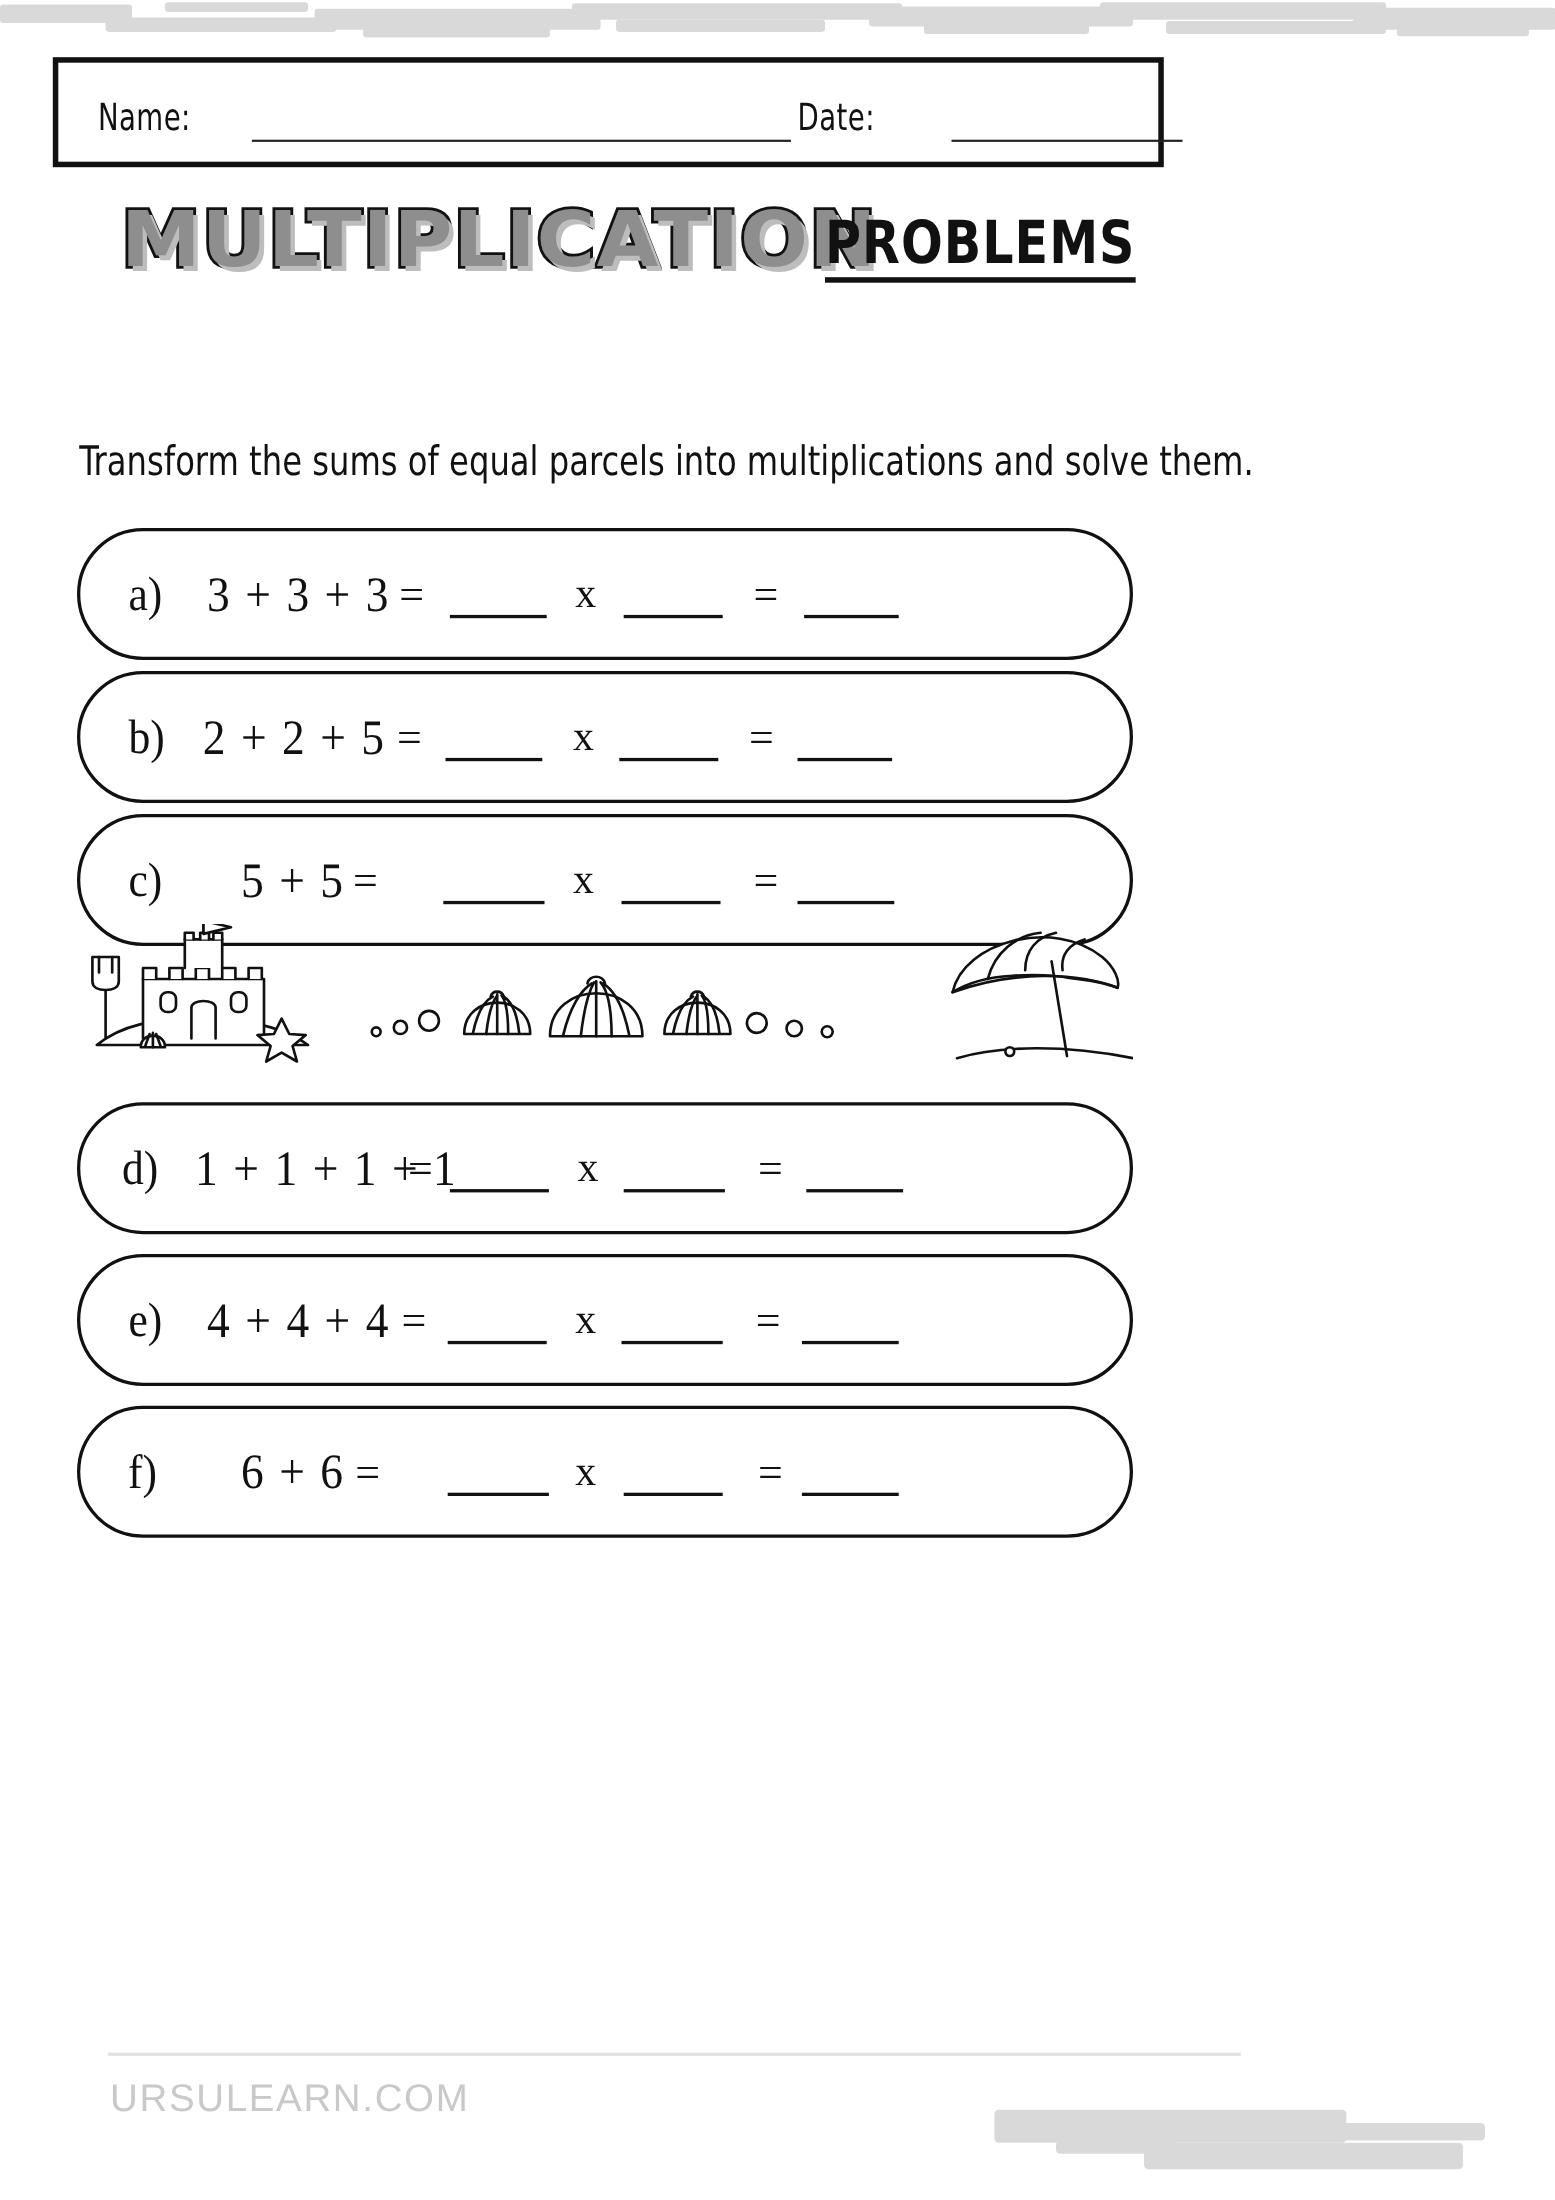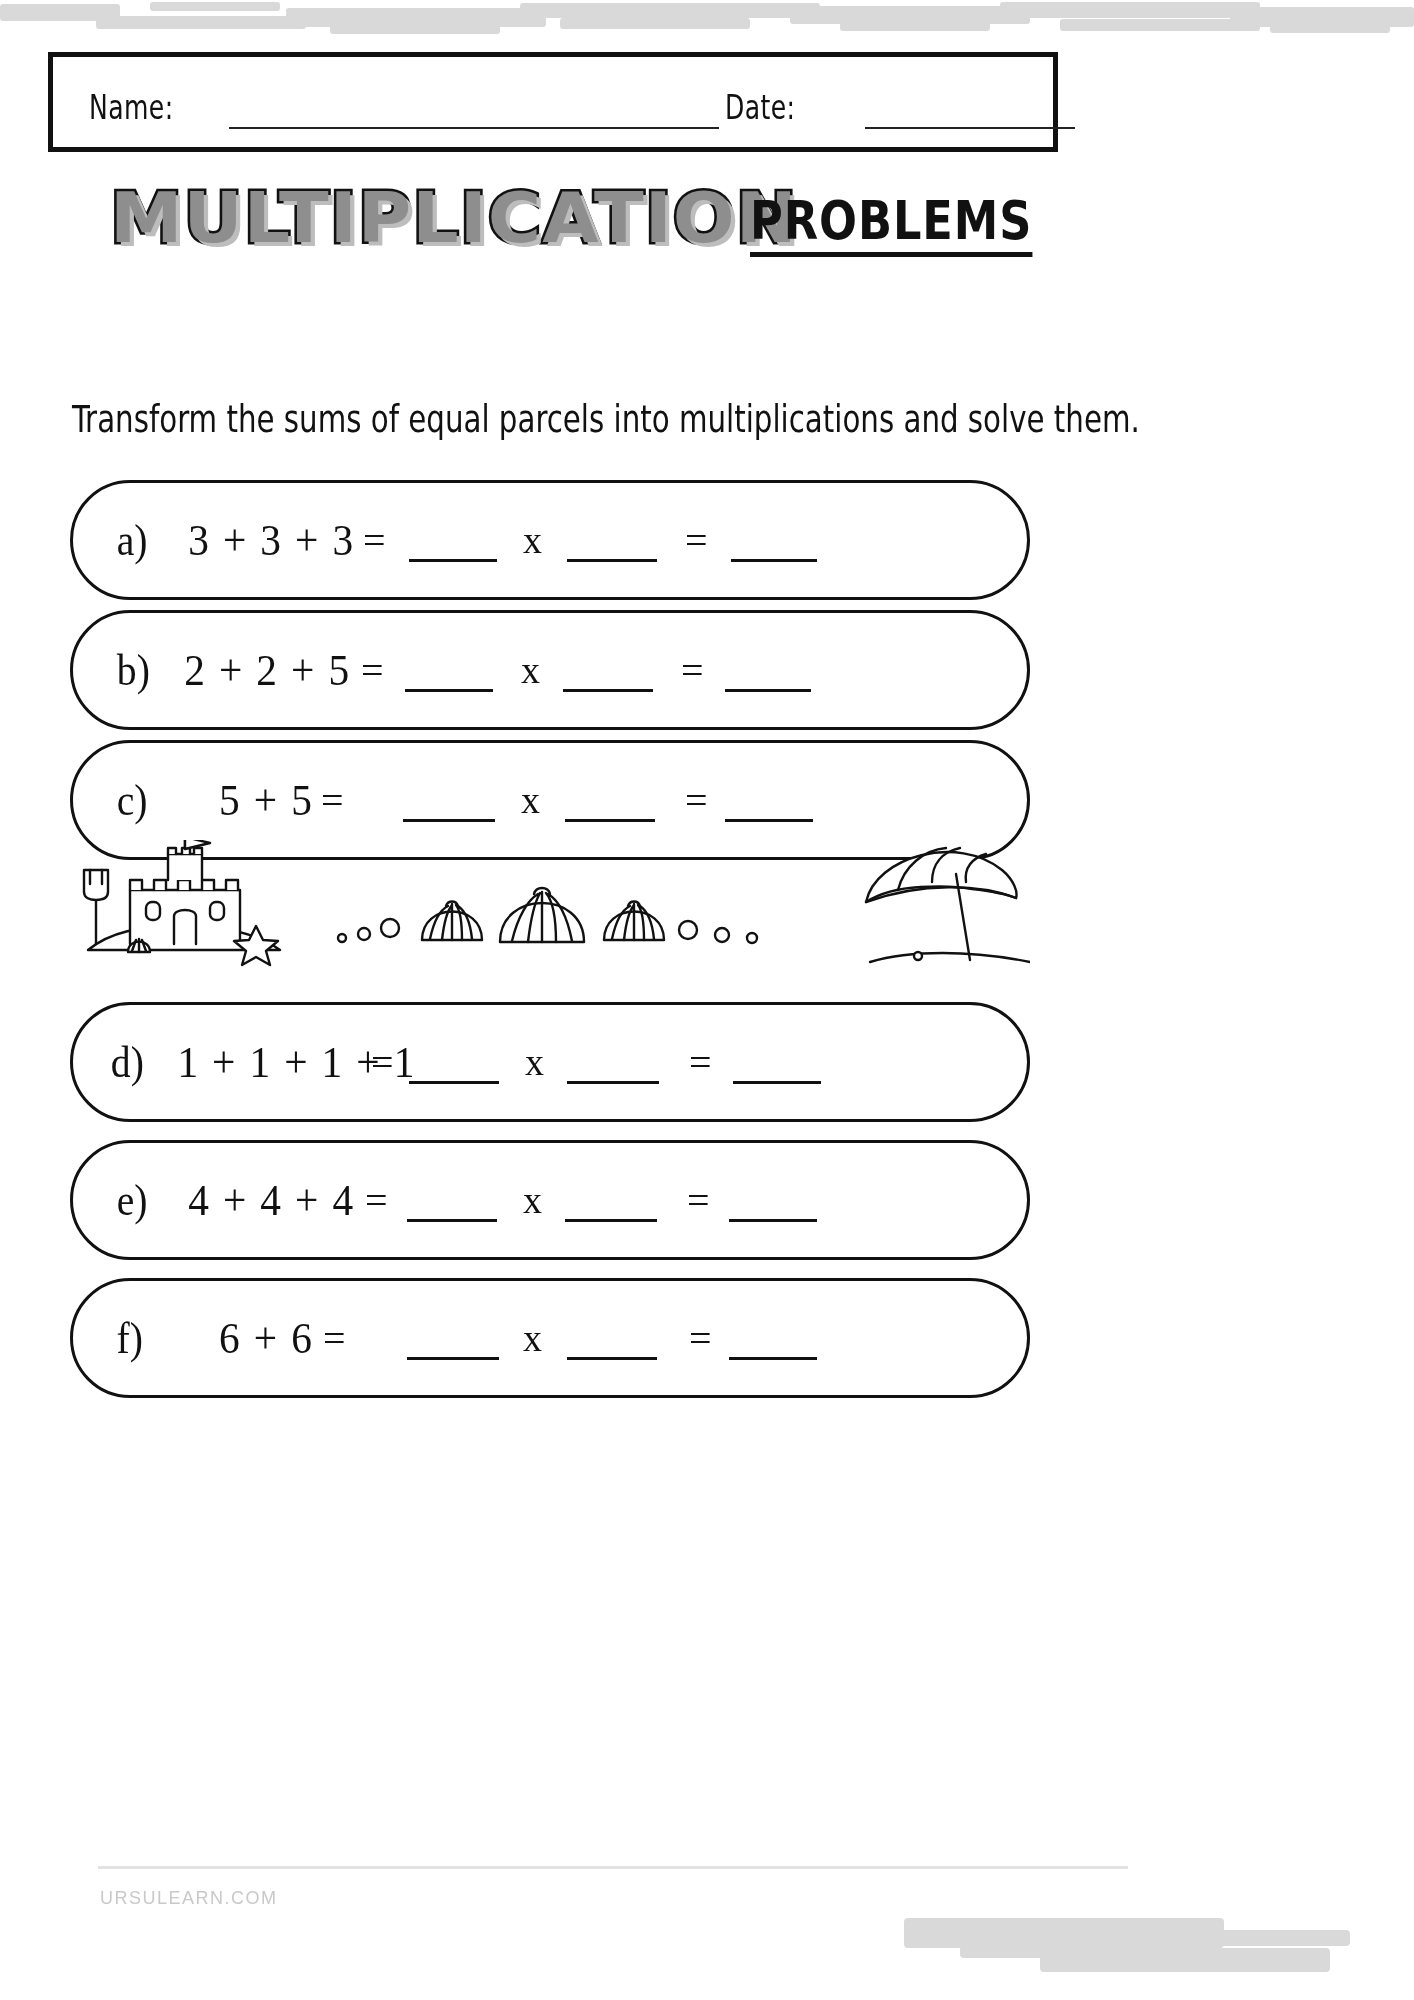--- a/index.html
+++ b/index.html
@@ -101,21 +101,21 @@
   .decor { position:absolute; left:70px; top:840px; width:960px; height:130px; }
 
   
   .foot-rule {
     position:absolute; left:98px; top:1866px; width:1030px; height:0;
     border-bottom:3px solid #e2e2e2;
   }
   .foot-brand {
     position:absolute; left:100px; top:1888px;
     font-family:"Liberation Sans", sans-serif;
-    font-size:18px; letter-spacing:1.5px; color:#c9c9c9;
+    font-size:35px; letter-spacing:1.5px; color:#c9c9c9;
     white-space:nowrap;
   }
   .foot-smear { position:absolute; background:#d9d9d9; border-radius:4px; }
 </style>
 </head>
 <body>
 
 <div class="grunge-top">
   <div class="gsmear" style="left:0px;   top:4px;  width:120px; height:17px;"></div>
   <div class="gsmear" style="left:96px;  top:16px; width:210px; height:13px;"></div>

